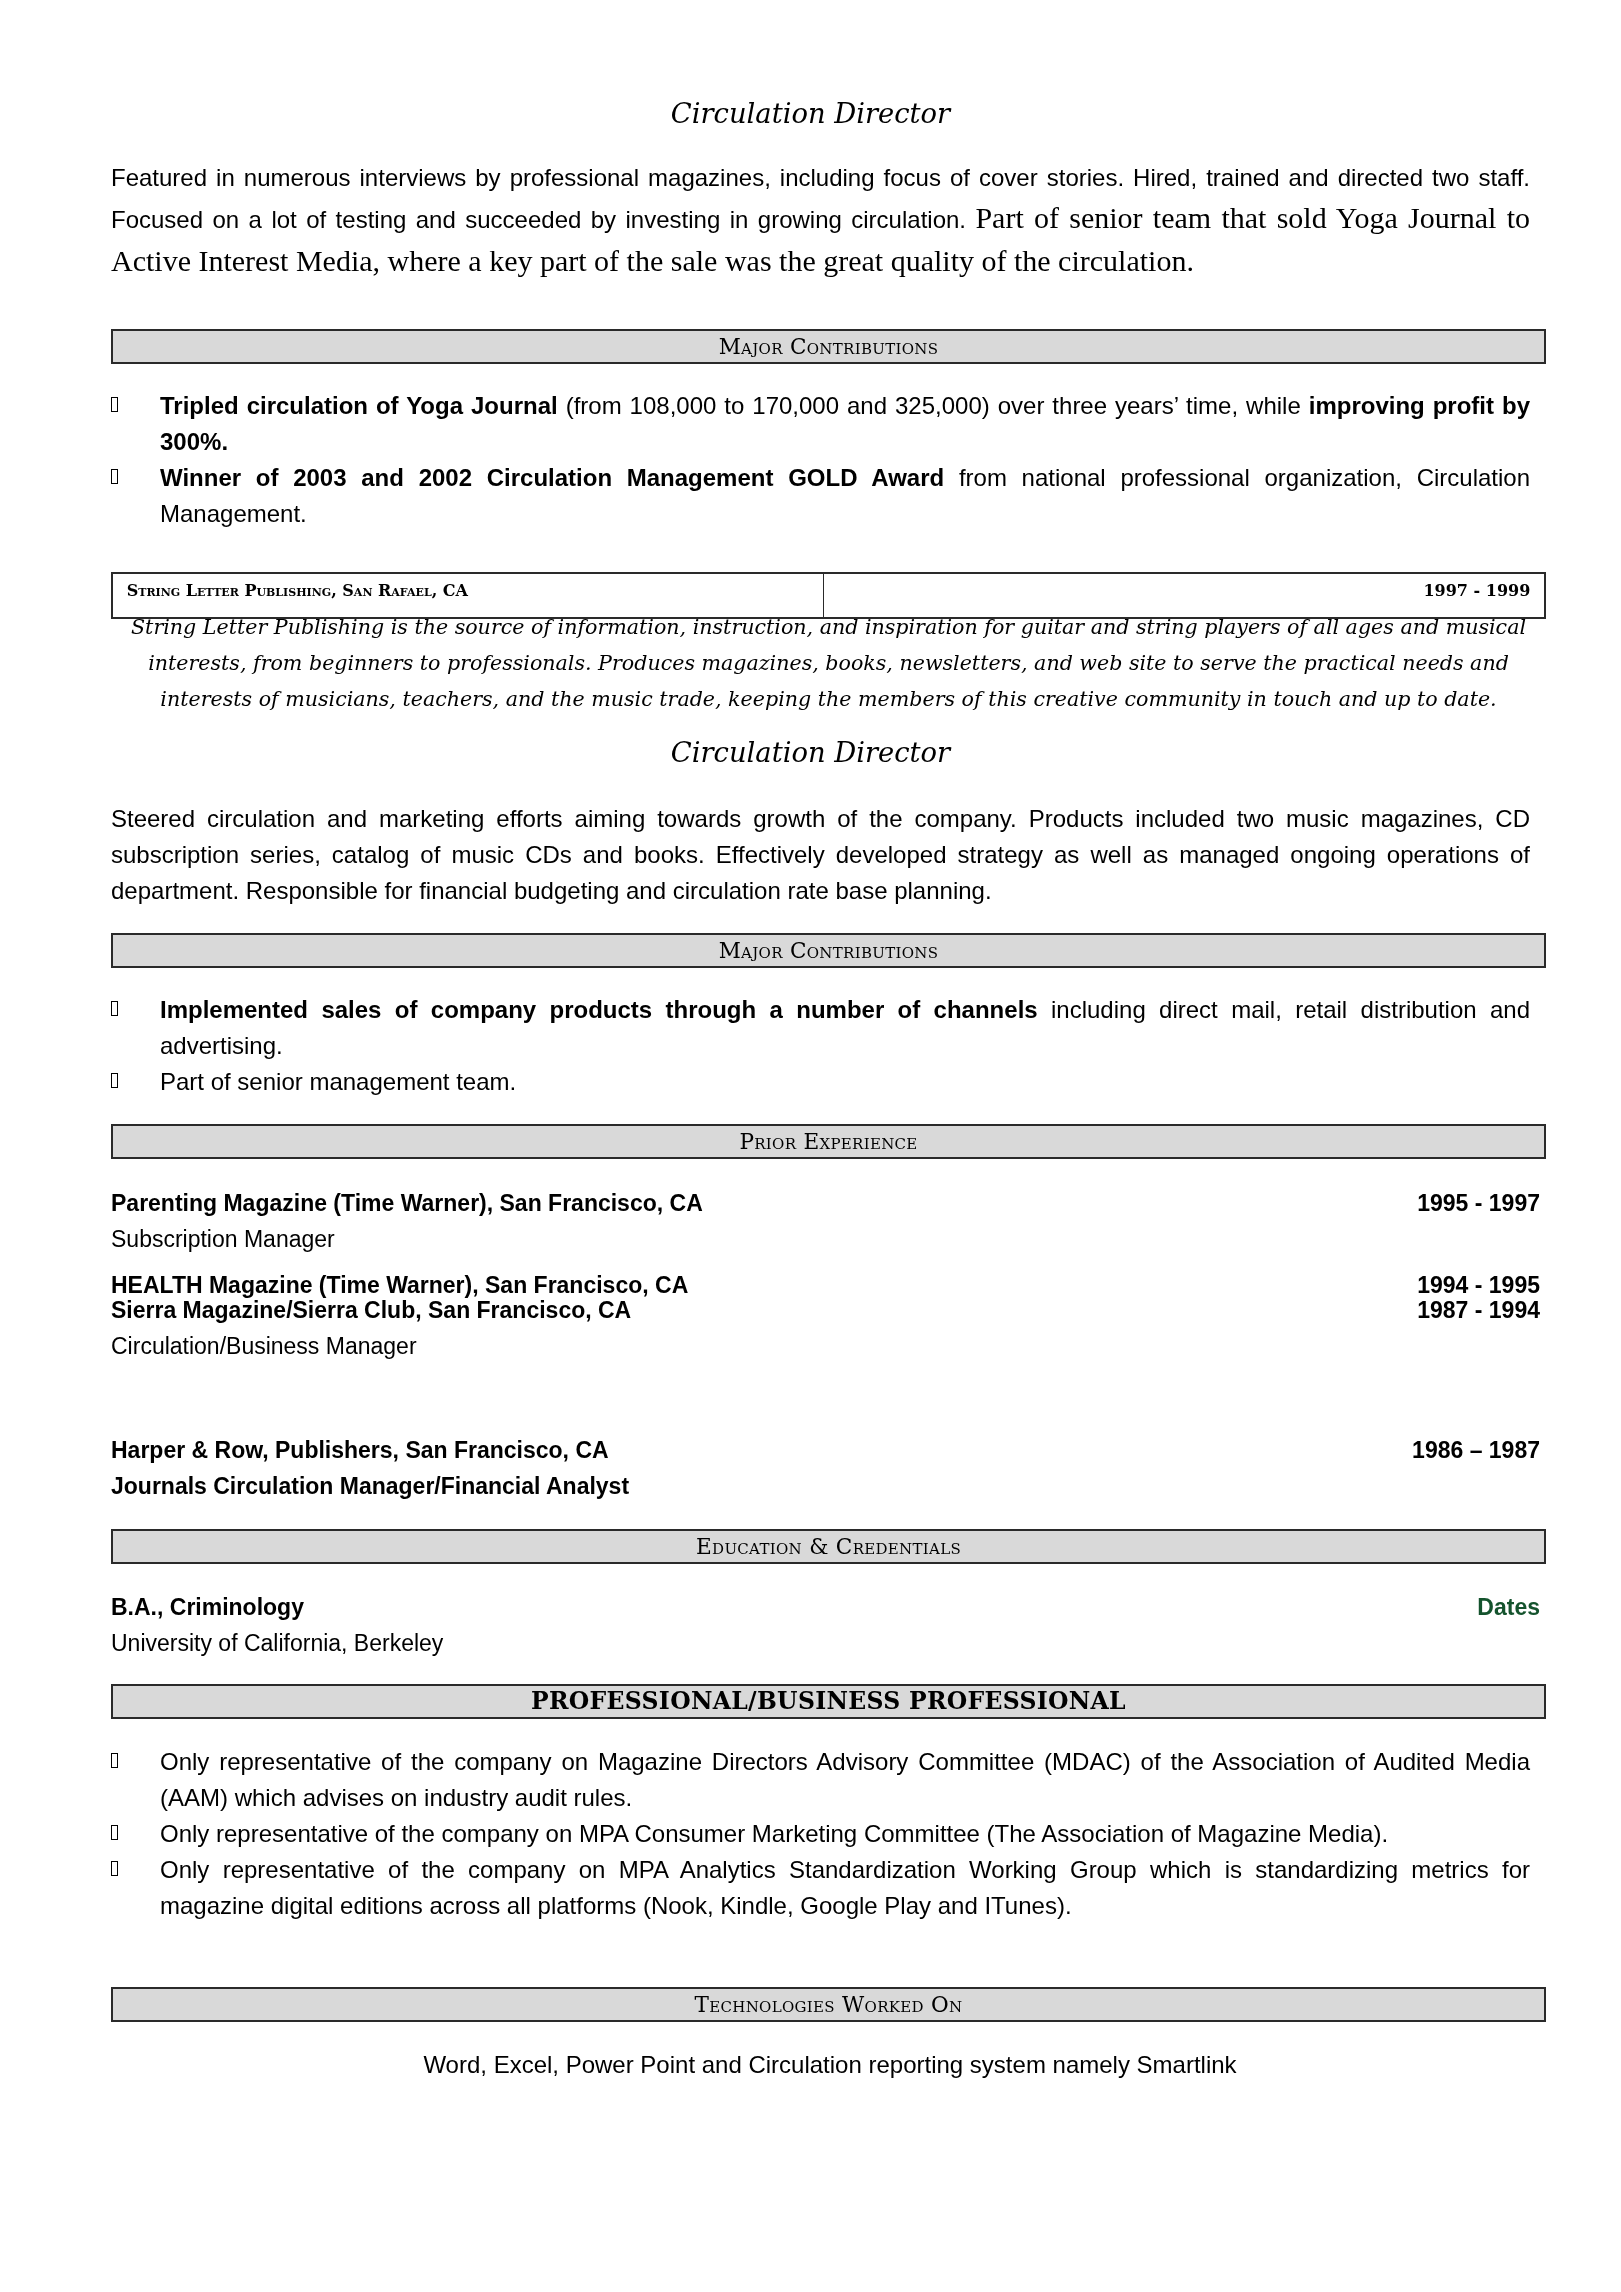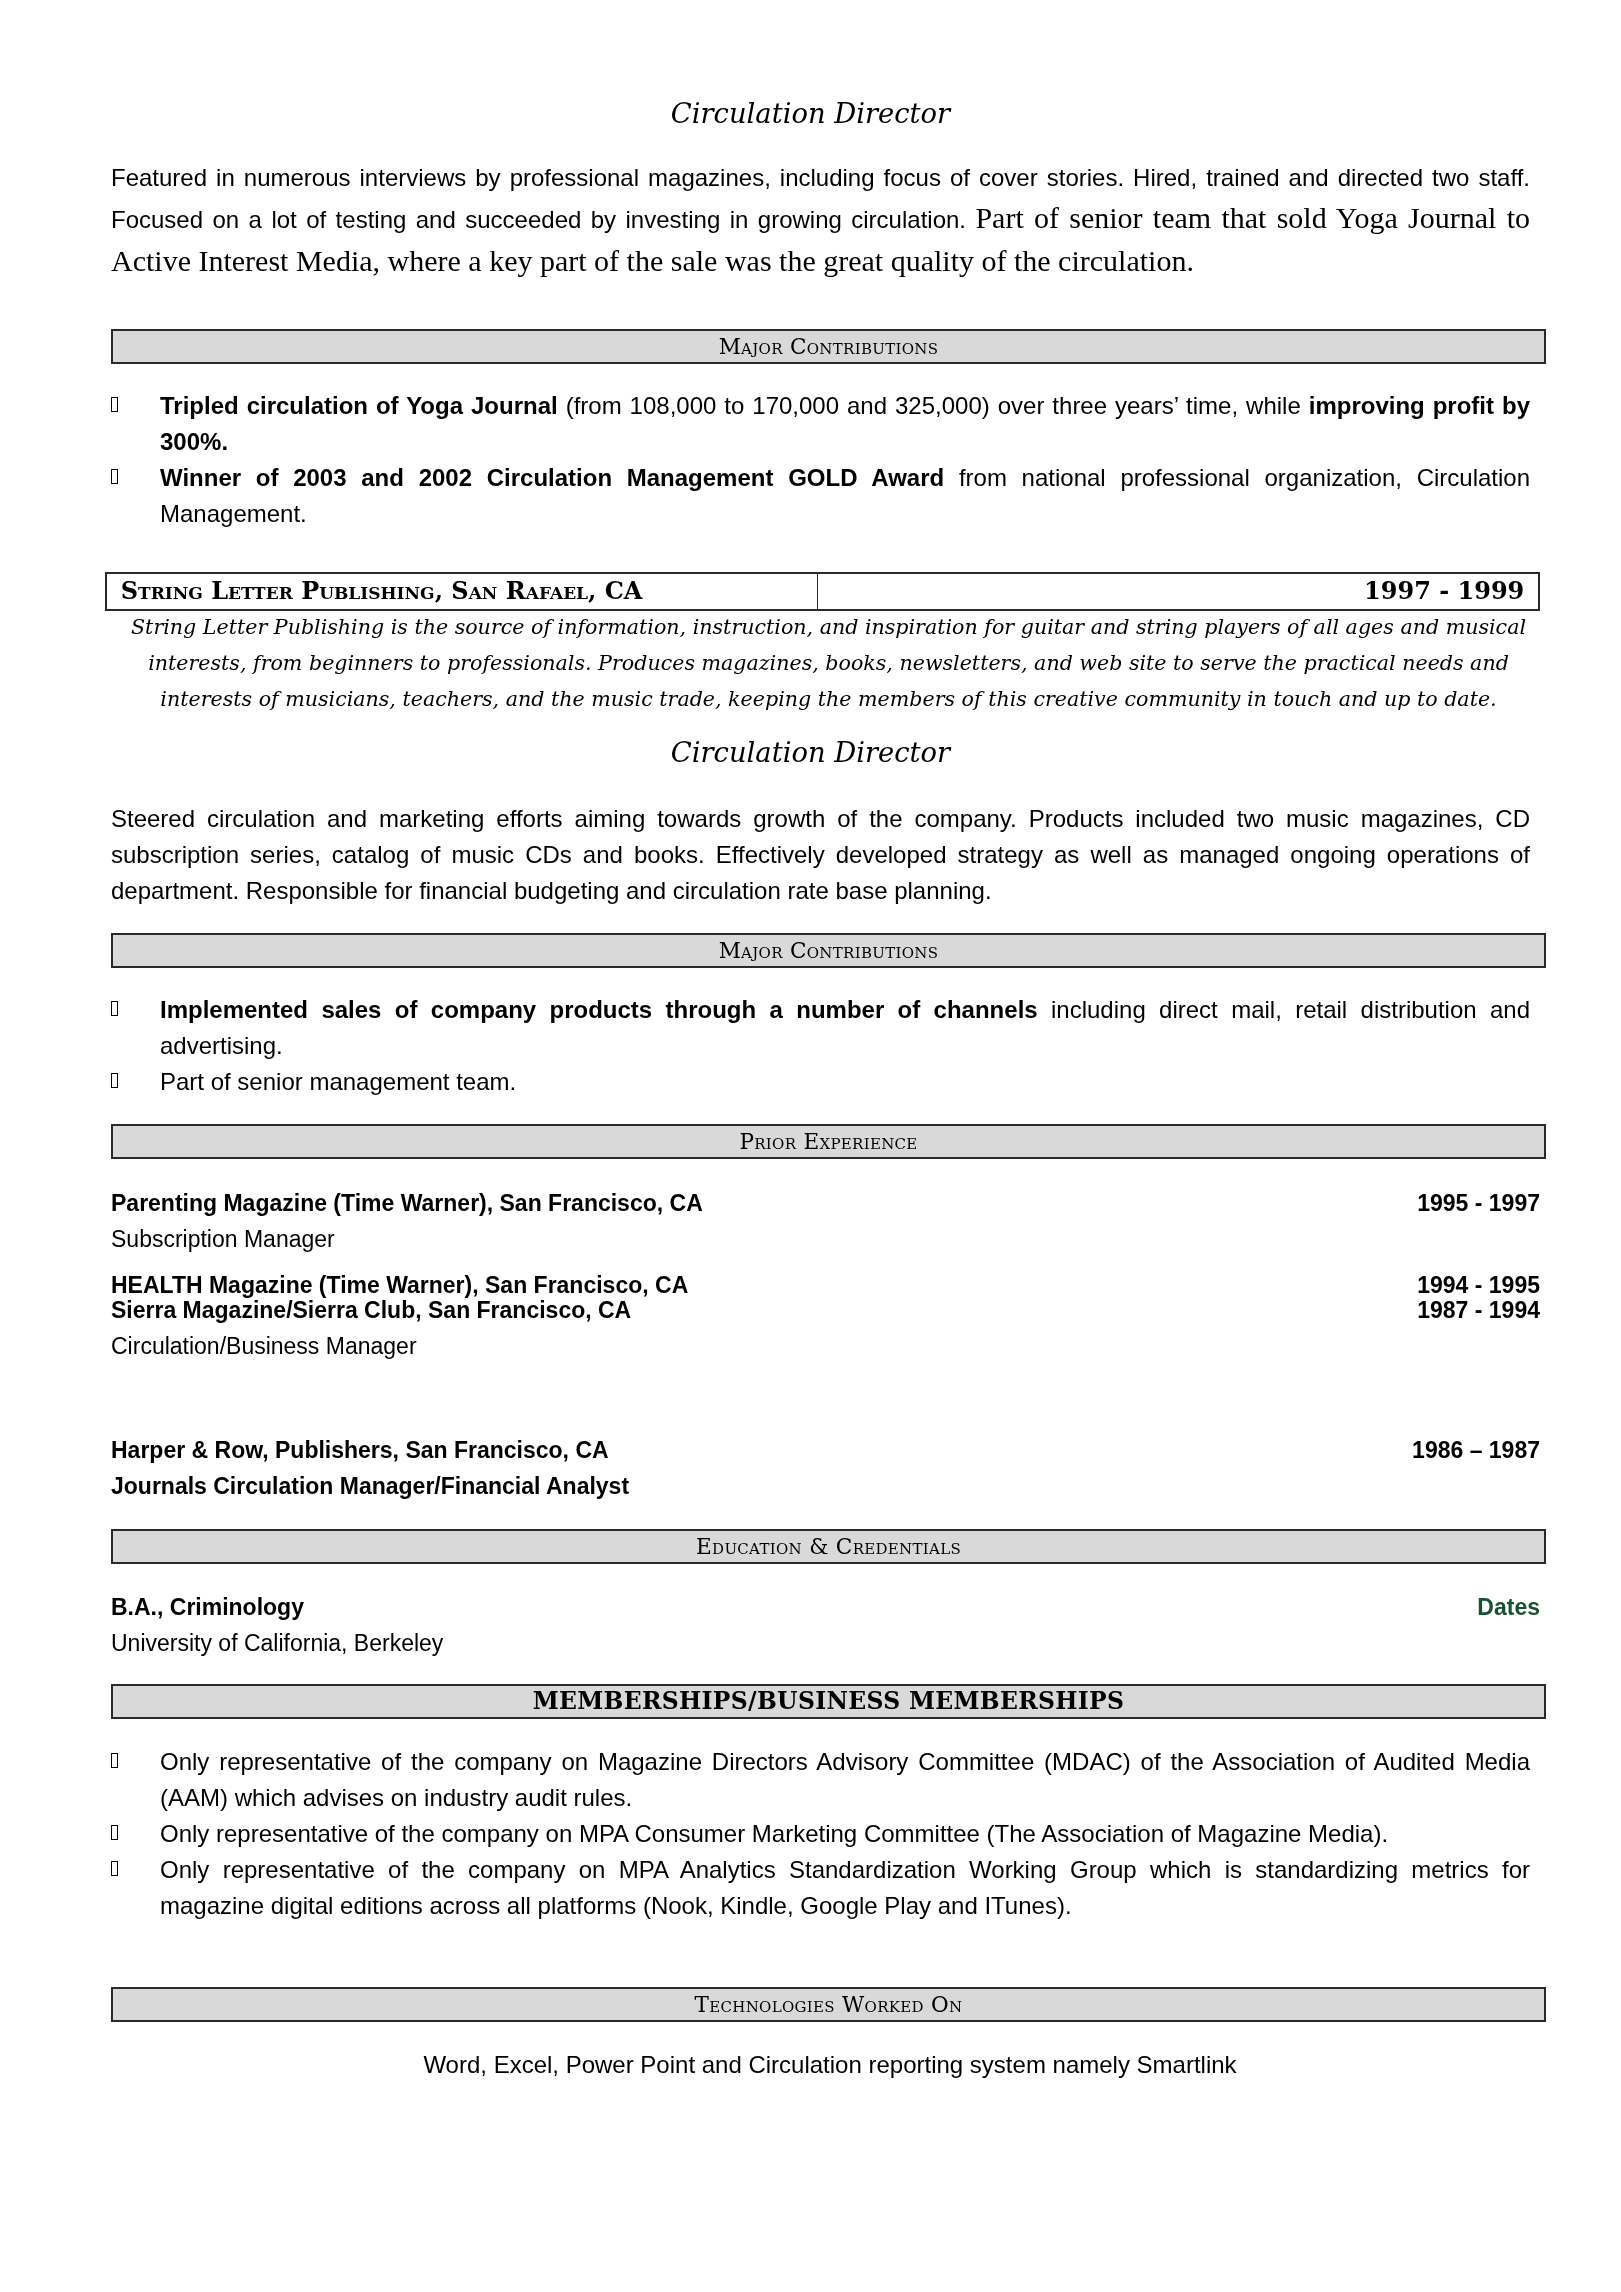--- a/index.html
+++ b/index.html
@@ -7,21 +7,21 @@
   .abs { position:absolute; }
   .sans { font-family:"Liberation Sans", sans-serif; }
   .job-title { left:0; width:1621px; text-align:center; font-family:"DejaVu Serif", serif; font-style:italic; font-size:27.4px; }
   .para { left:111px; width:1419px; font-family:"Liberation Sans", sans-serif; font-size:24px; line-height:36px; text-align:justify; }
   .para .serif-run { font-family:"Liberation Serif", serif; font-size:30px; line-height:43px; }
   .bar { left:111px; width:1435px; height:35px; background:#d9d9d9; border:2px solid #2a2a2a; border-bottom-width:2.9px; box-sizing:border-box; text-align:center; font-family:"DejaVu Serif", serif; font-size:21.6px; line-height:31px; font-variant:small-caps; letter-spacing:0.3px; }
   .bar.caps { font-variant:normal; font-size:23.5px; font-weight:bold; }
   ul.bullets { margin:0; padding:0; list-style:none; left:111px; width:1419px; font-family:"Liberation Sans", sans-serif; font-size:24px; line-height:36px; }
   ul.bullets li { position:relative; padding-left:49px; text-align:justify; }
   ul.bullets li .bul { position:absolute; left:0; top:8.8px; width:6.9px; height:15.7px; border:1.5px solid #000; box-sizing:border-box; }
-  .company-box { left:105px; width:1435px; height:39px; border:2px solid #2a2a2a; border-bottom-width:2.9px; box-sizing:border-box; display:flex; font-family:"DejaVu Serif", serif; font-weight:bold; font-size:24px; }
+  .company-box { left:111px; width:1435px; height:47px; border:2px solid #2a2a2a; border-bottom-width:2.9px; box-sizing:border-box; display:flex; font-family:"DejaVu Serif", serif; font-weight:bold; font-size:16px; }
   .company-box .cell-l { width:696px; border-right:1.5px solid #2a2a2a; padding-left:13.7px; line-height:33px; font-variant:small-caps; }
   .company-box .cell-r { flex:1; text-align:right; padding-right:13.7px; line-height:33px; }
   .desc { left:111px; width:1435px; text-align:center; font-family:"DejaVu Serif", serif; font-style:italic; font-size:20.6px; line-height:36px; }
   .entry { left:111px; width:1429px; font-family:"Liberation Sans", sans-serif; font-size:23px; line-height:36px; }
   .entry .row { display:flex; justify-content:space-between; }
   .bold { font-weight:bold; }
   .dates-link { color:#14532d; font-weight:bold; }
 </style>
 </head>
 <body>
@@ -88,21 +88,21 @@
 <div class="abs bar" style="top:1529px;">Education &amp; Credentials</div>
 
 <div class="abs entry" style="top:1589px;">
   <div class="row">
       <span class="bold">B.A., Criminology</span>
       <span class="dates-link">Dates</span>
     </div>
   <div>University of California, Berkeley</div>
 </div>
 
-<div class="abs bar caps" style="top:1684px;">MEMBERSHIPS/BUSINESS MEMBERSHIPS</div>
+<div class="abs bar caps" style="top:1684px;">PROFESSIONAL/BUSINESS PROFESSIONAL</div>
 
 <ul class="abs bullets" style="top:1744px;">
   <li><span class="bul"></span><span>Only representative of the company on Magazine Directors Advisory Committee (MDAC) of the Association of Audited Media (AAM) which advises on industry audit rules.</span></li>
   <li><span class="bul"></span><span>Only representative of the company on MPA Consumer Marketing Committee (The Association of Magazine Media).</span></li>
   <li><span class="bul"></span><span>Only representative of the company on MPA Analytics Standardization Working Group which is standardizing metrics for magazine digital editions across all platforms (Nook, Kindle, Google Play and ITunes).</span></li>
 </ul>
 
 <div class="abs bar" style="top:1987px;">Technologies Worked On</div>
 
 <div class="abs sans" style="top:2047px; left:0; width:1660px; text-align:center; font-size:24px; line-height:36px;">Word, Excel, Power Point and Circulation reporting system namely Smartlink</div>

